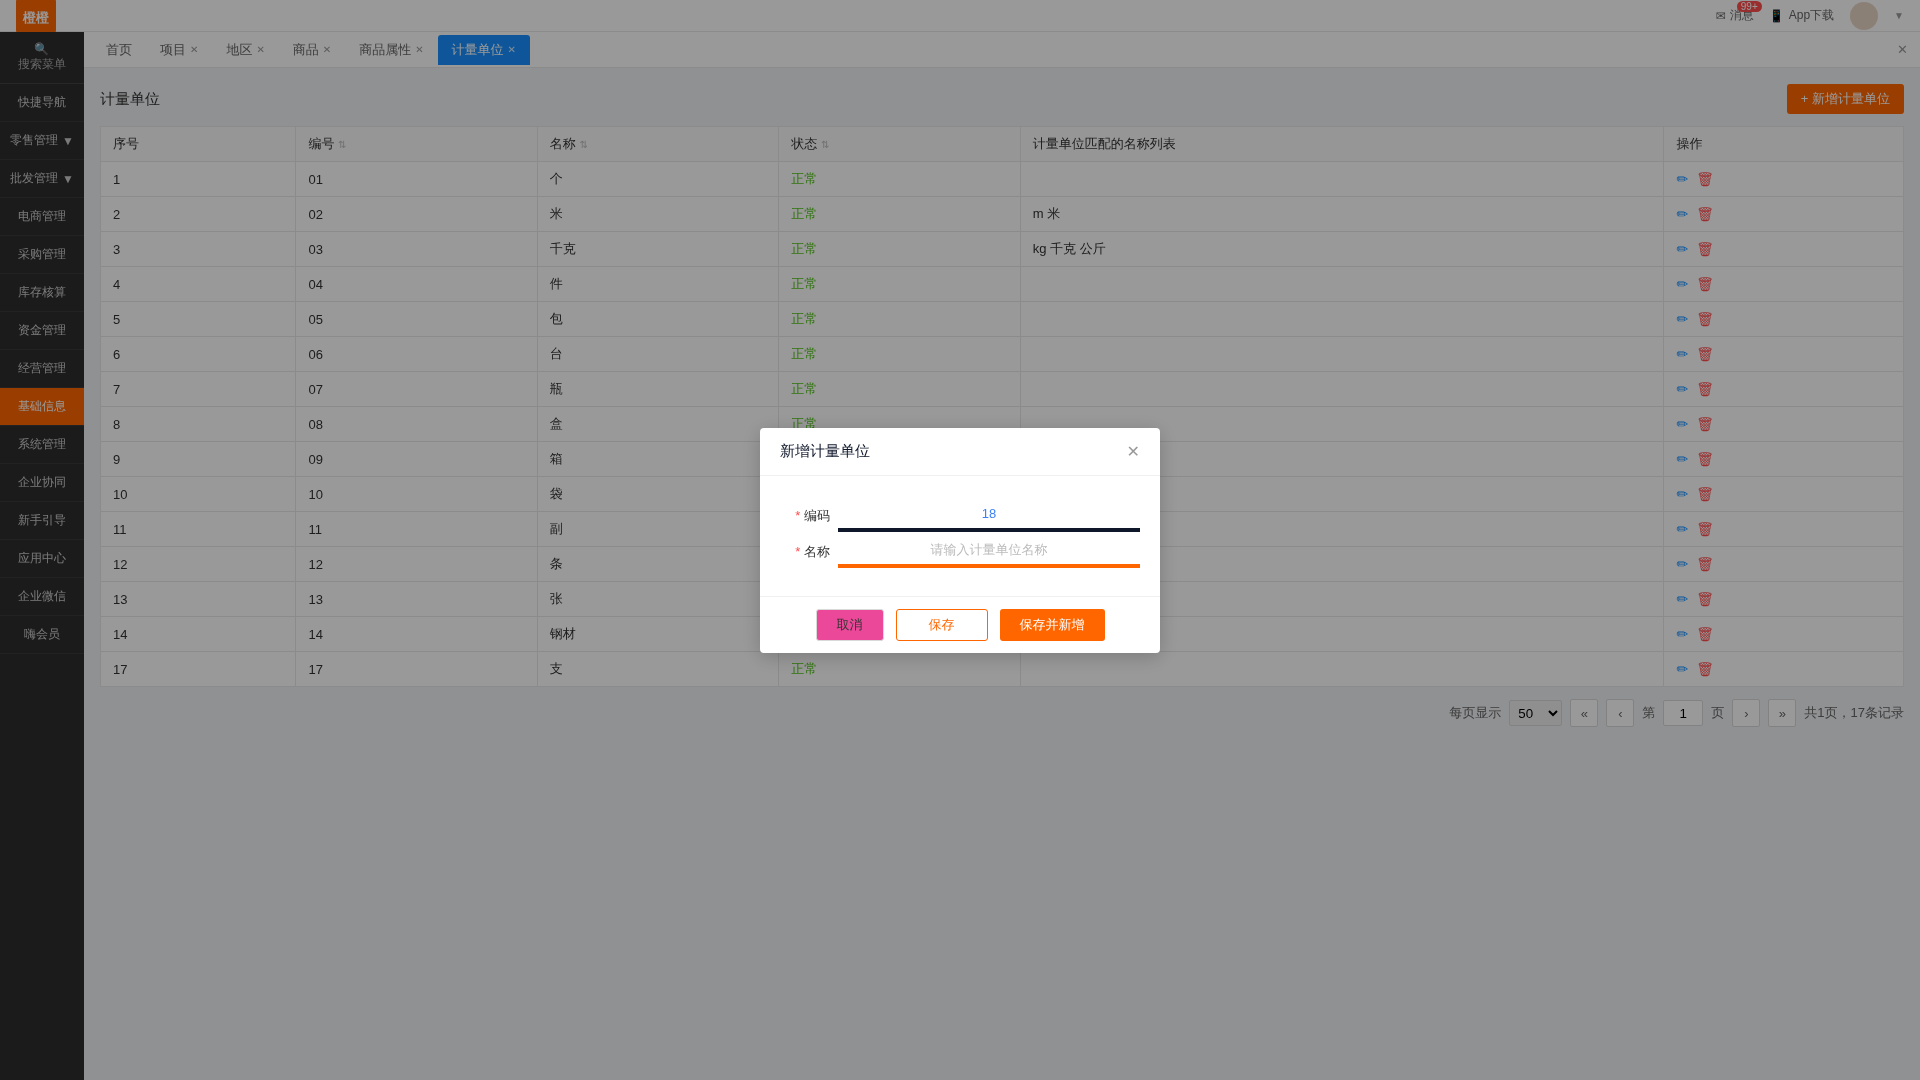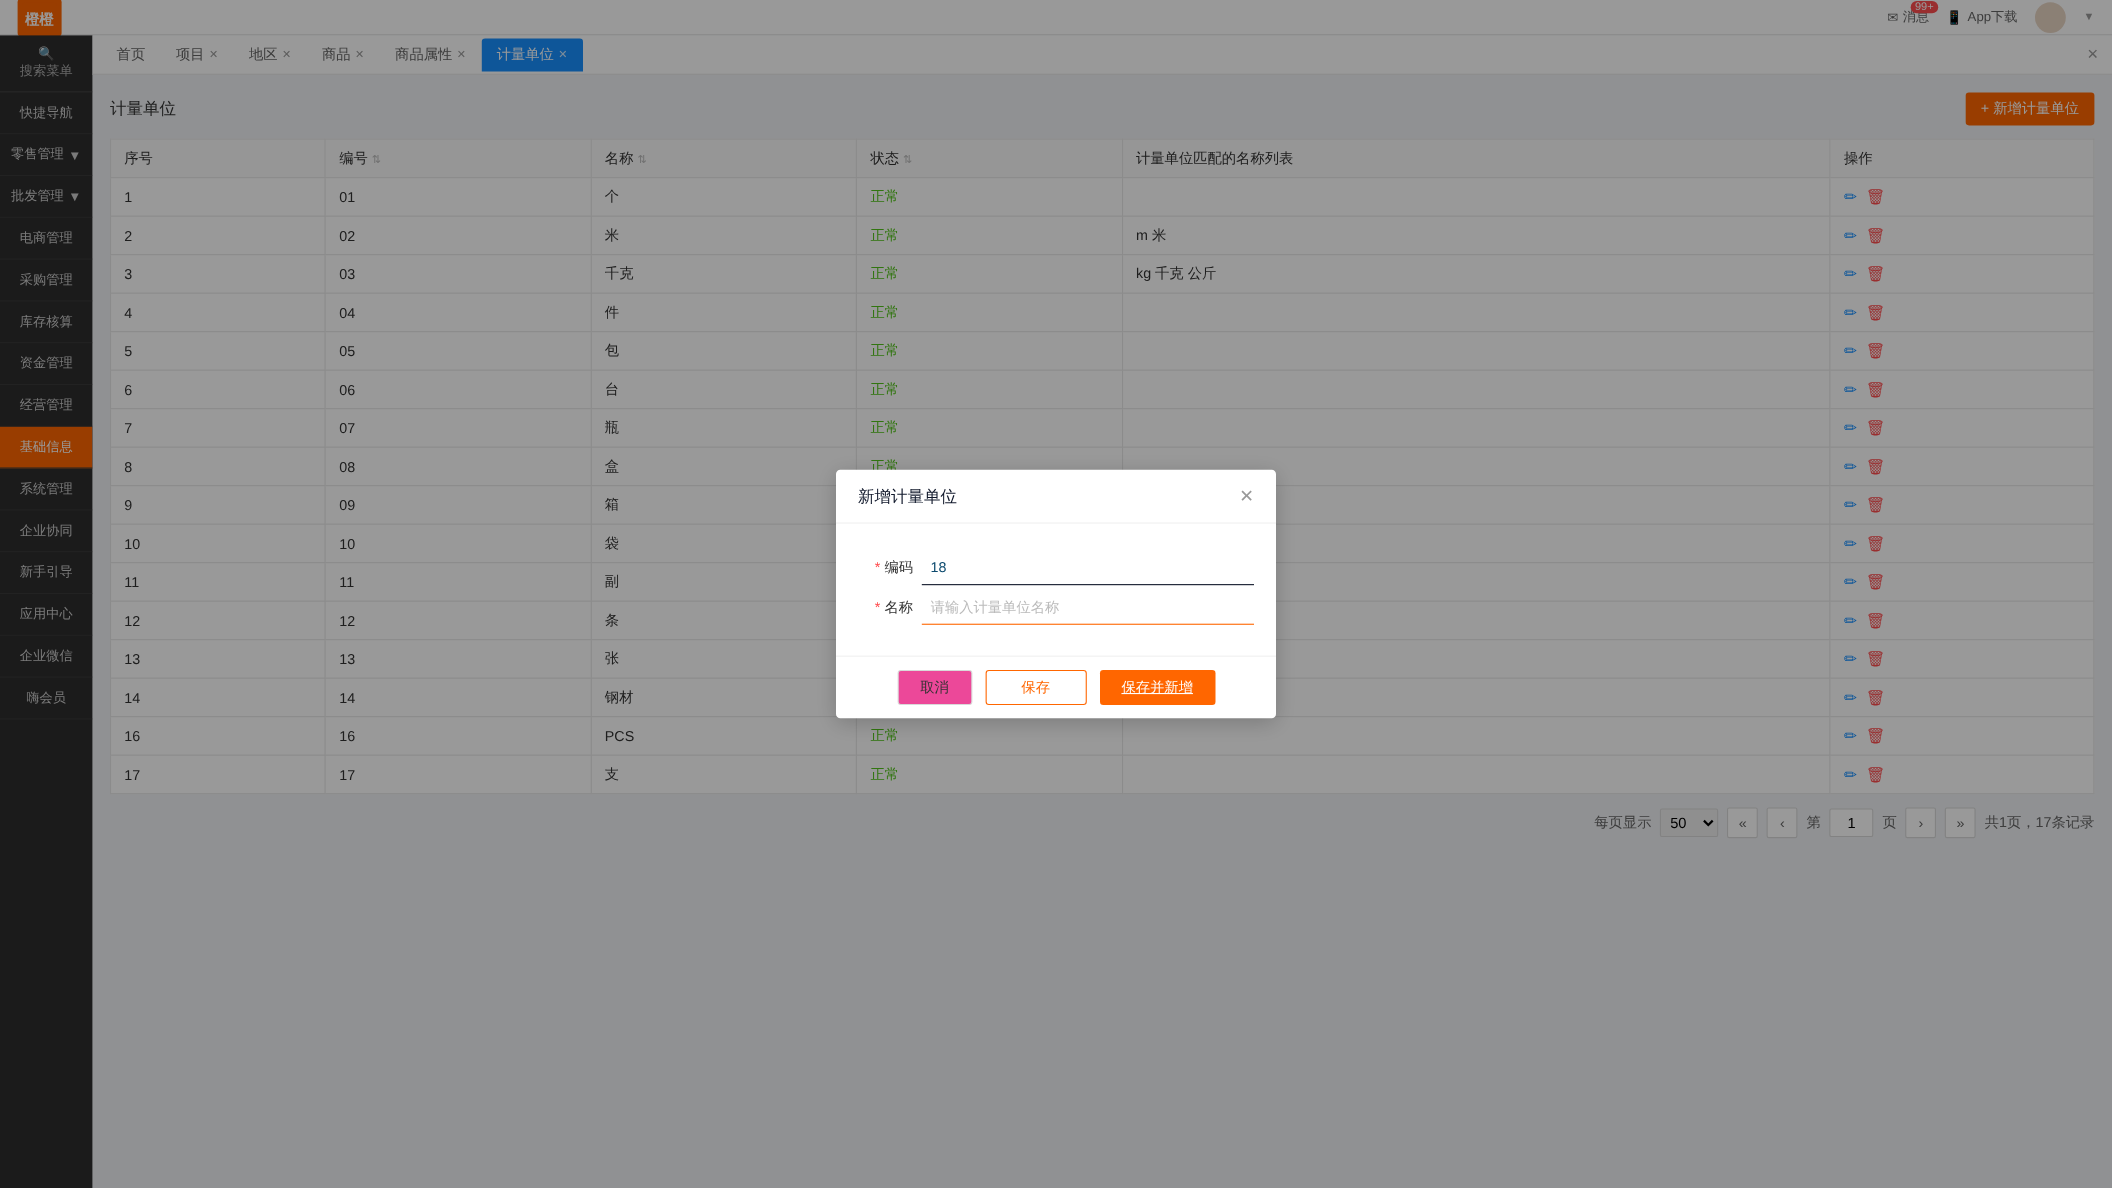--- a/index.html
+++ b/index.html
@@ -319,25 +319,26 @@
       flex-shrink: 0;
     }
     .form-label.required::before {
       content: '* ';
       color: #ff4d4f;
     }
     .form-input {
       flex: 1;
       height: 32px;
       border: none;
-      border-bottom: 1px solid #0f172a;
+      border-bottom: 4px solid #0f172a;
       padding: 4px 8px;
       font-size: 13px;
       outline: none;
-      color: #0c4a6e;
+      color: #3b82f6;
+      text-align: center;
     }
     .form-input.focused {
       border-bottom-color: #ff6600;
     }
     .form-input::placeholder {
       color: #bbb;
     }
     .modal-footer {
       padding: 12px 20px;
       display: flex;
@@ -364,21 +365,20 @@
       font-size: 13px;
     }
     .btn-save-new {
       background: #ff6600;
       color: white;
       border: none;
       padding: 6px 20px;
       border-radius: 3px;
       cursor: pointer;
       font-size: 13px;
-      text-decoration: underline;
     }
 
     
     .sort-icon { color: #bbb; font-size: 10px; }
   </style>
 </head>
 <body>
 
 <div class="top-header">
   <div class="logo-area">
@@ -698,33 +698,20 @@
       <td><span class="status-normal">正常</span></td>
       <td></td>
       <td>
         <div class="action-btns">
           <span class="action-btn">✏</span>
           <span class="action-btn delete">🗑</span>
         </div>
       </td>
     </tr>
             <tr>
-      <td>16</td>
-      <td>16</td>
-      <td>PCS</td>
-      <td><span class="status-normal">正常</span></td>
-      <td></td>
-      <td>
-        <div class="action-btns">
-          <span class="action-btn">✏</span>
-          <span class="action-btn delete">🗑</span>
-        </div>
-      </td>
-    </tr>
-            <tr>
       <td>17</td>
       <td>17</td>
       <td>支</td>
       <td><span class="status-normal">正常</span></td>
       <td></td>
       <td>
         <div class="action-btns">
           <span class="action-btn">✏</span>
           <span class="action-btn delete">🗑</span>
         </div>

